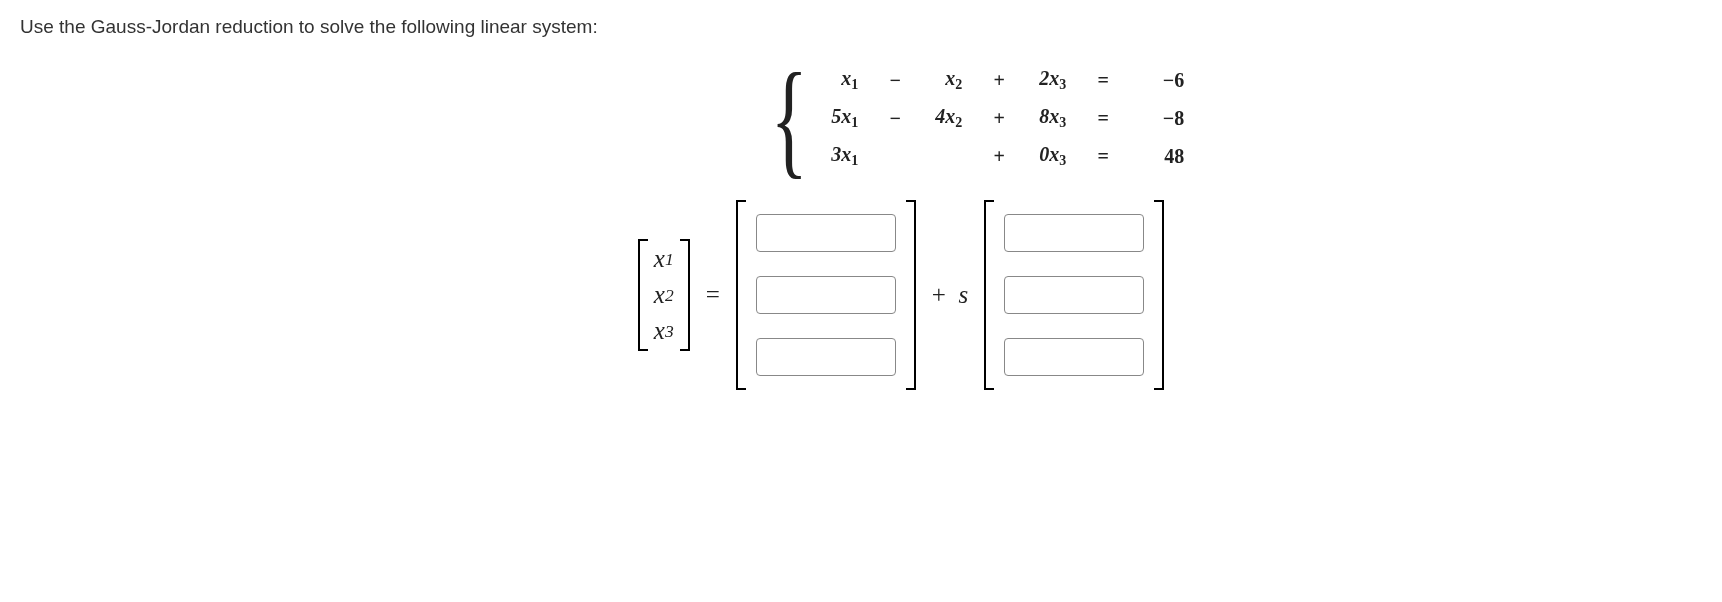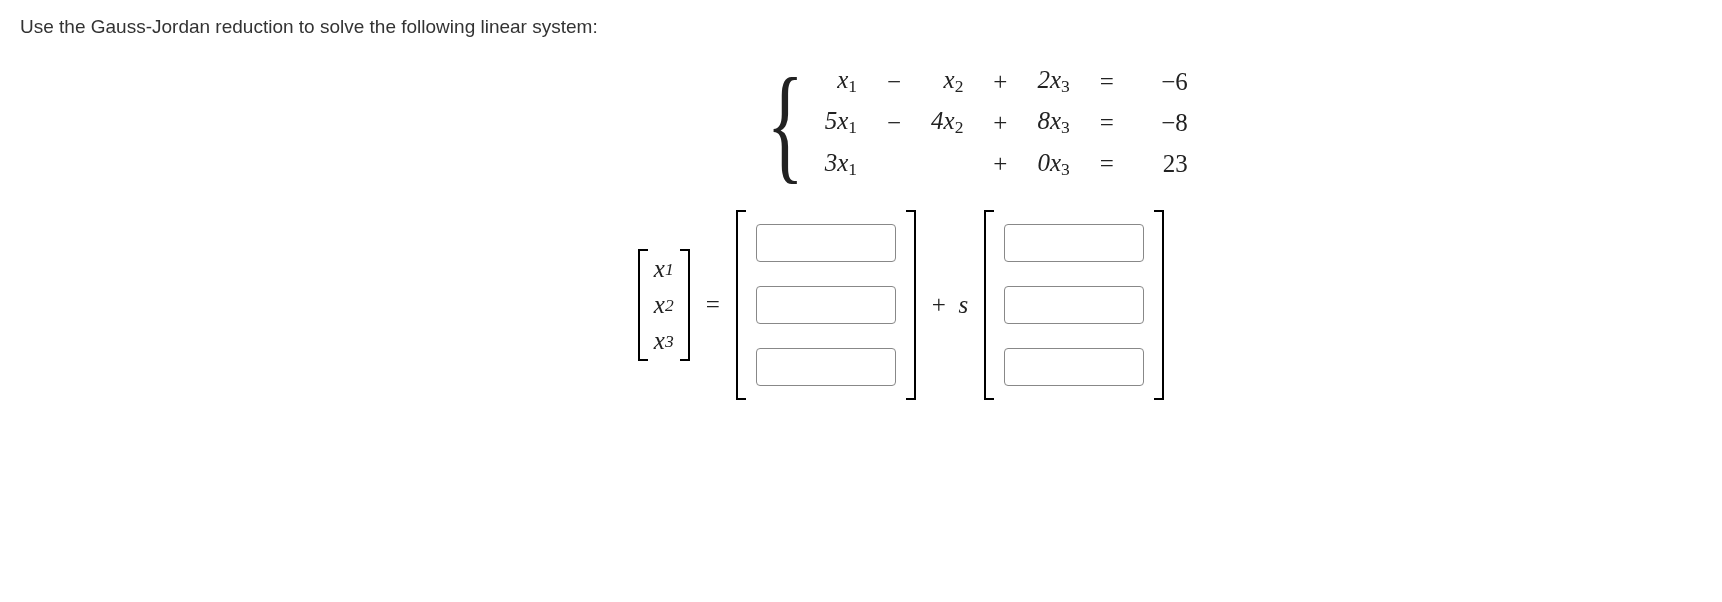--- a/index.html
+++ b/index.html
@@ -37,22 +37,23 @@
     align-items: center;
     margin-right: 8px;
     font-family: "Times New Roman", serif;
     transform: scaleX(0.6);
   }
   .system {
     display: grid;
     grid-template-columns: auto auto auto auto auto auto auto;
     column-gap: 22px;
     row-gap: 10px;
-    font-size: 25px;
+    font-size: 20px;
     align-items: center;
+    font-weight: bold;
   }
   .system .cell { text-align: center; min-width: 30px; }
   .system .term { text-align: right; }
   .system .rhs { text-align: right; min-width: 44px; }
   .sub { font-size: 0.7em; vertical-align: -0.25em; }
 
   
   .answer-row {
     display: flex;
     align-items: center;
@@ -124,21 +125,21 @@
       <span class="cell term"><i>8x</i><span class="sub">3</span></span>
       <span class="cell">=</span>
       <span class="cell rhs">−8</span>
 
       <span class="cell term"><i>3x</i><span class="sub">1</span></span>
       <span class="cell"></span>
       <span class="cell term"><i></i><span class="sub"></span></span>
       <span class="cell">+</span>
       <span class="cell term"><i>0x</i><span class="sub">3</span></span>
       <span class="cell">=</span>
-      <span class="cell rhs">23</span>
+      <span class="cell rhs">48</span>
     </div>
   </div>
 
   <div class="answer-row">
 
     <div class="bracket-matrix">
       <div class="lbracket"></div>
       <div class="matrix-col var-col">
         <div class="vrow">
             <span>x</span>

